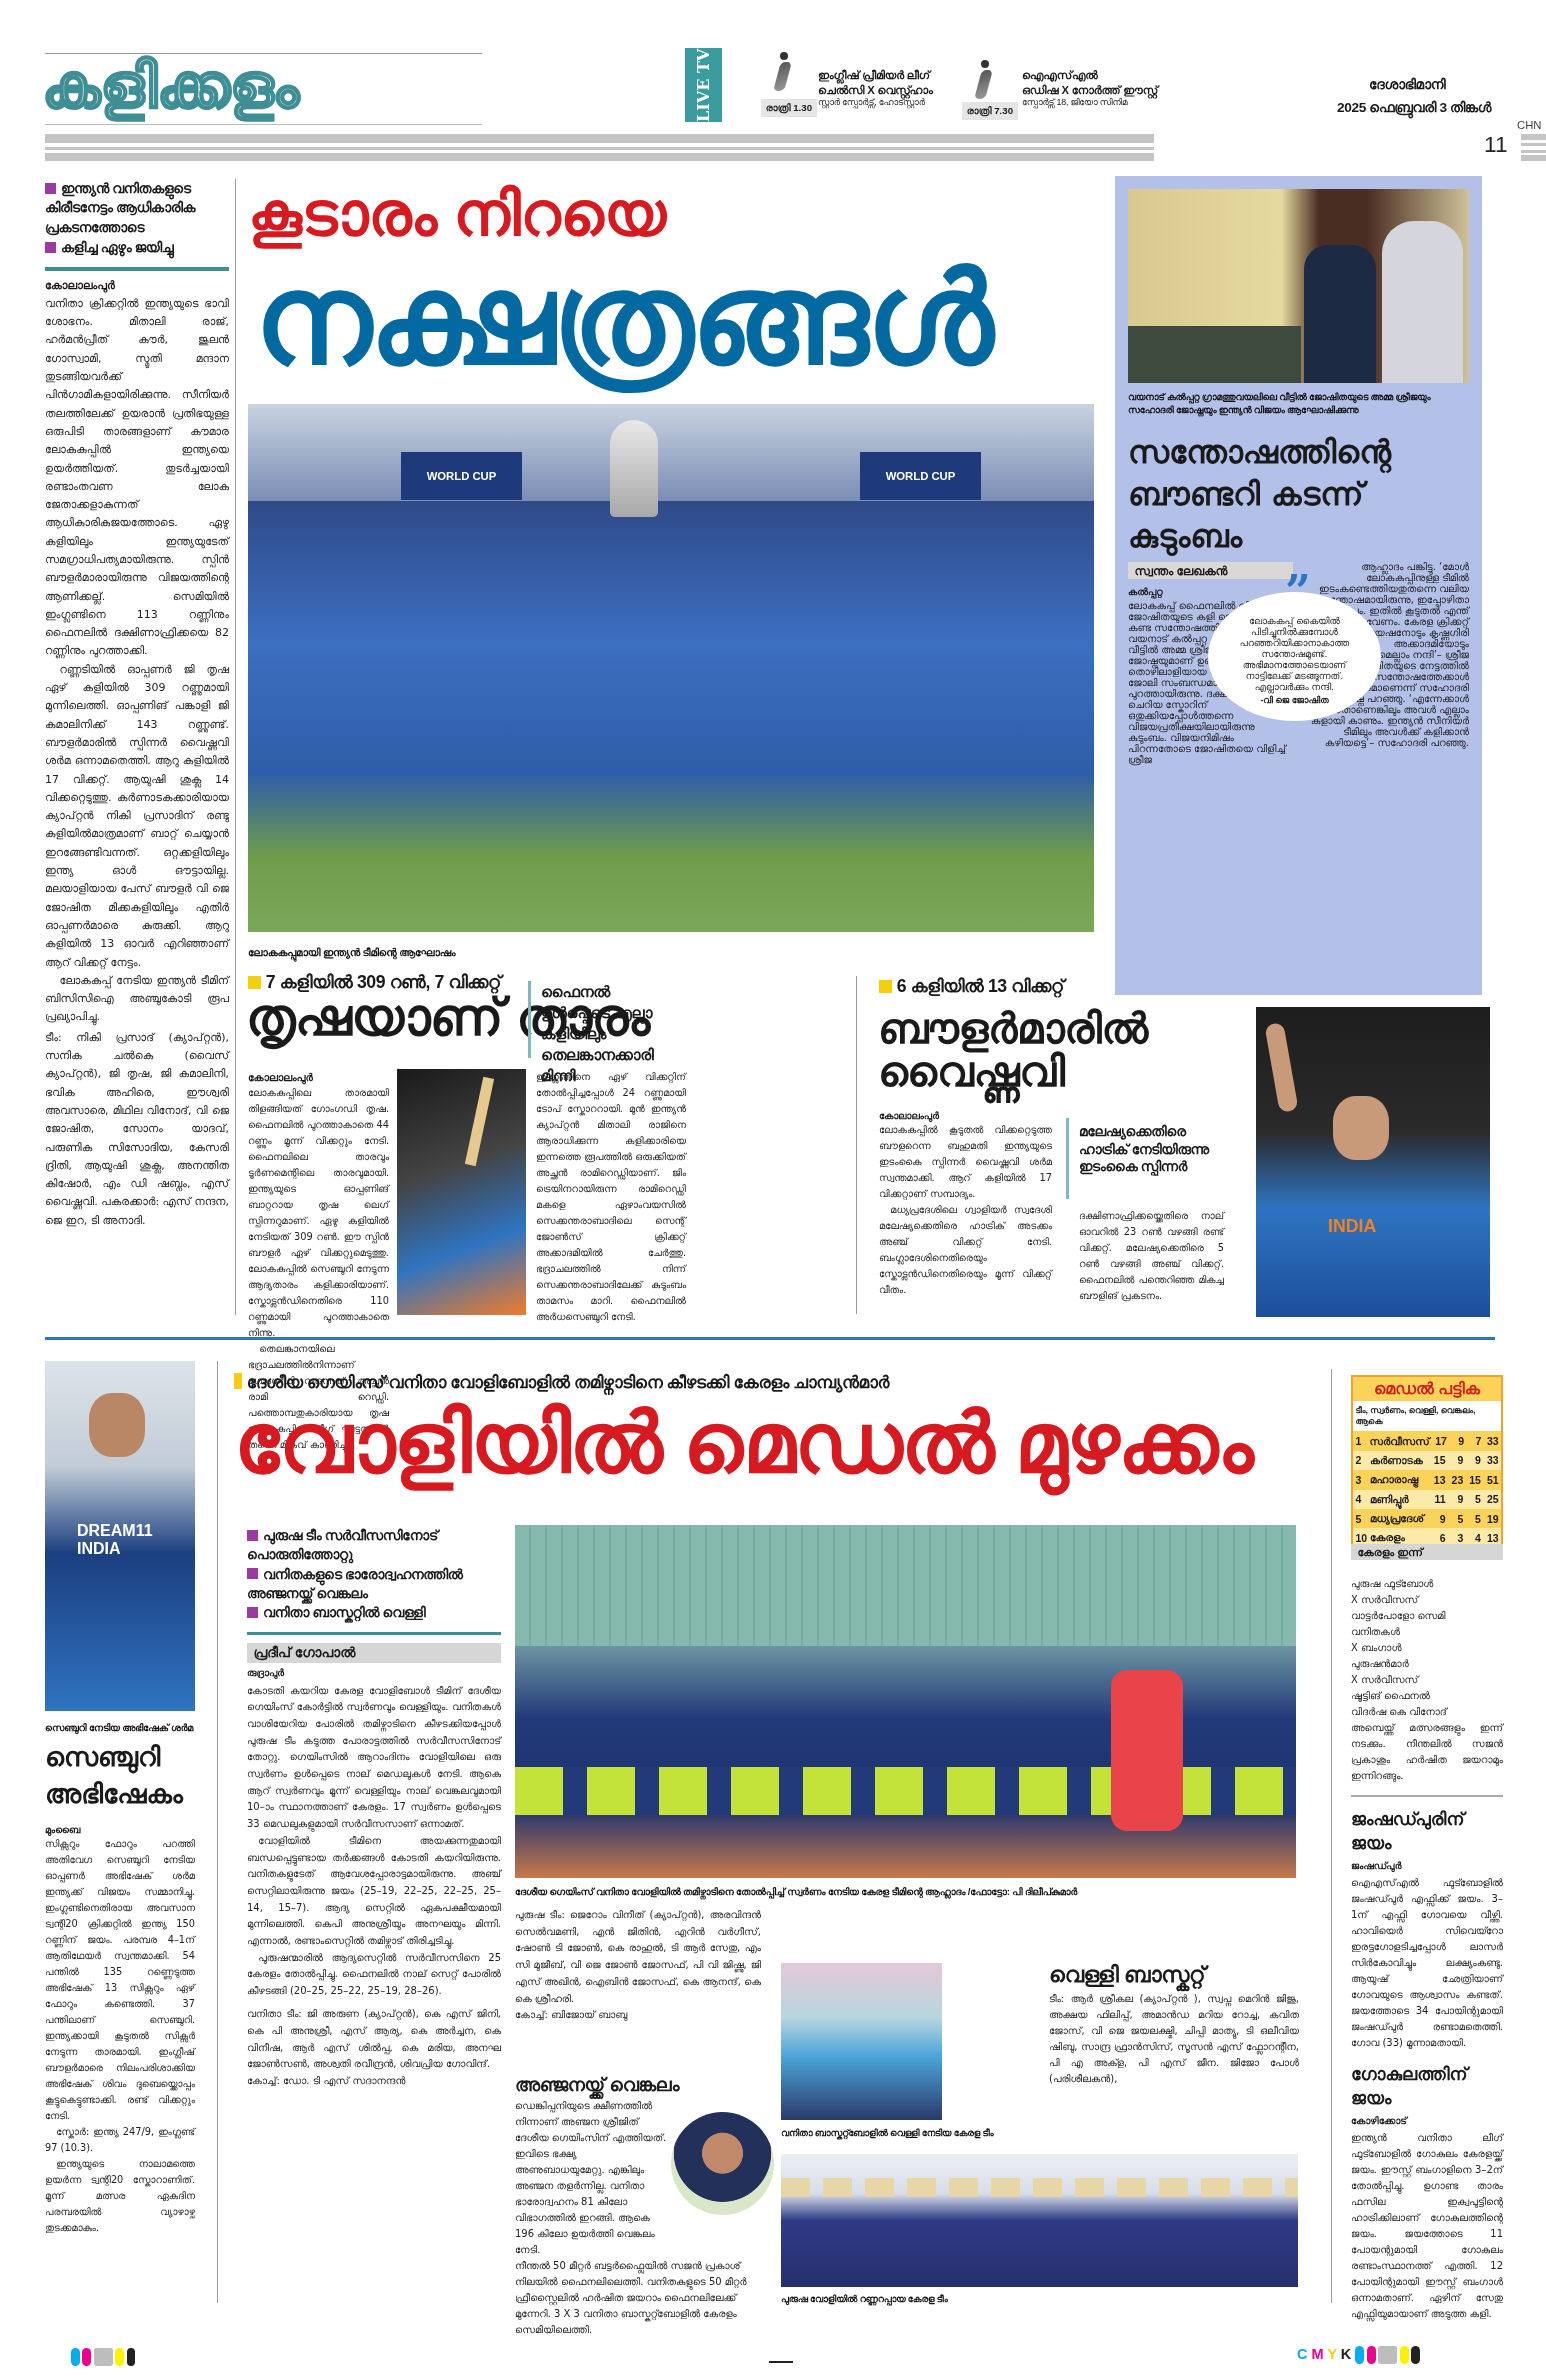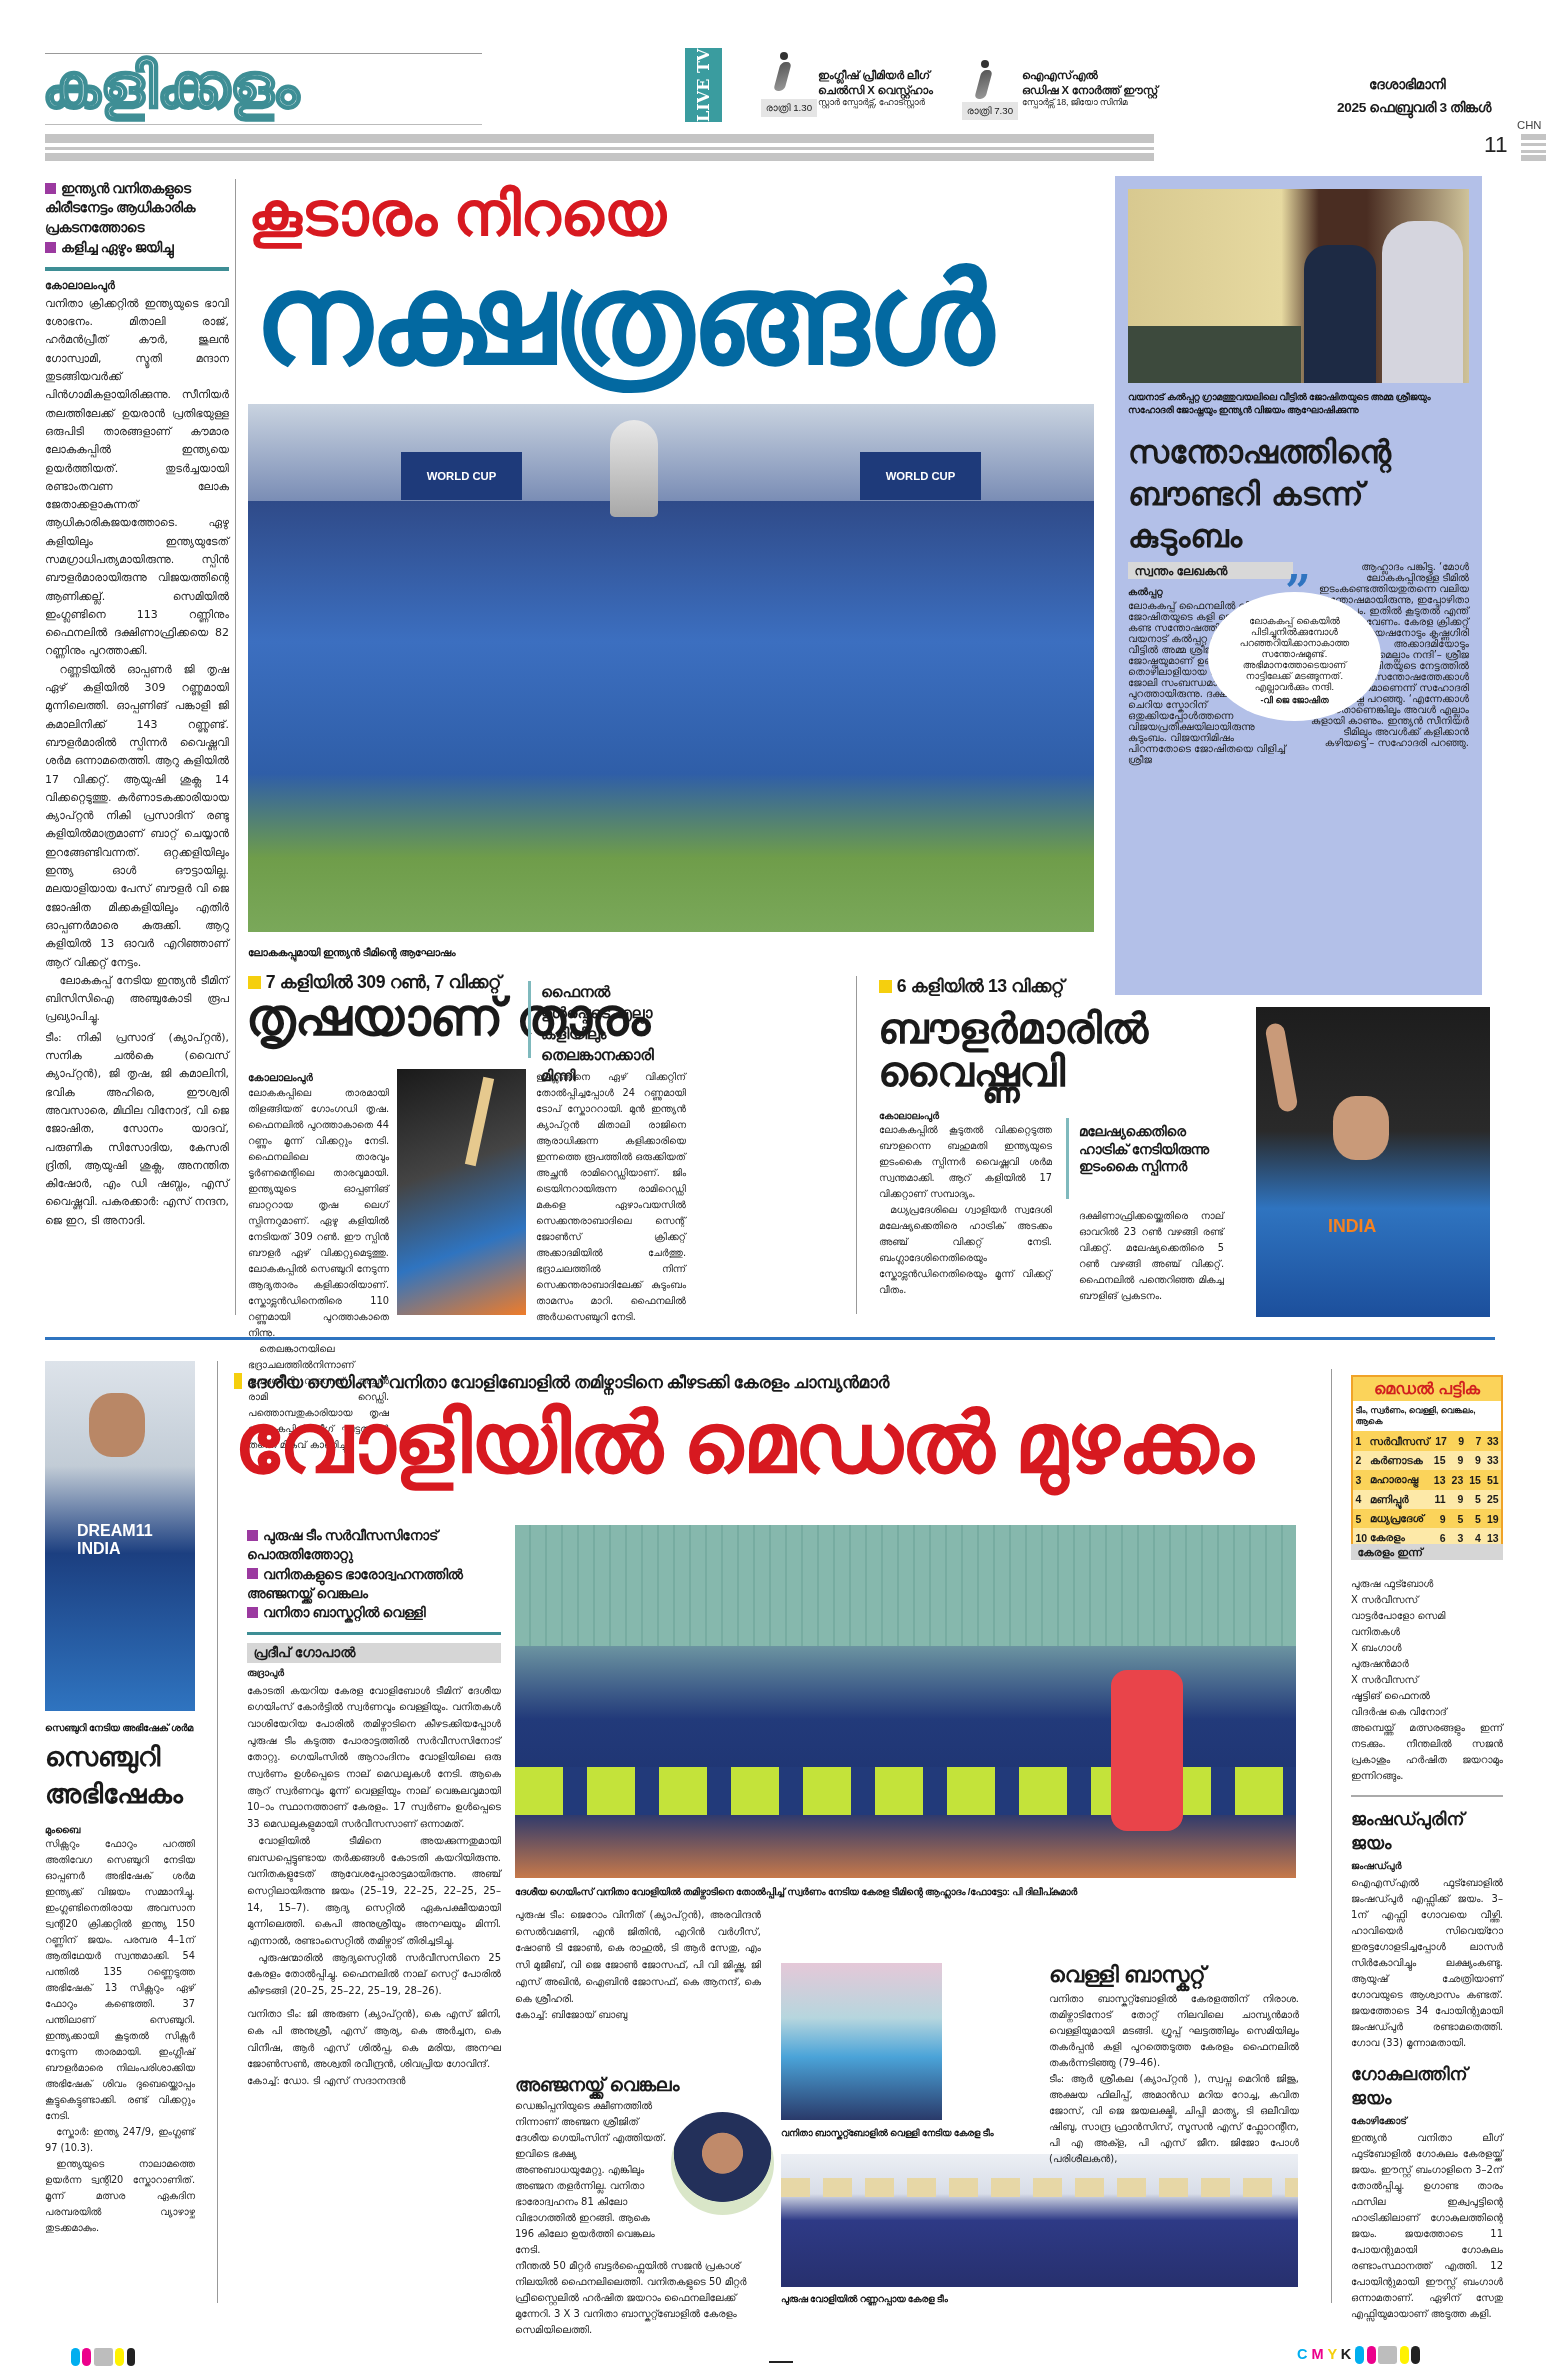--- a/index.html
+++ b/index.html
@@ -10,21 +10,21 @@
   .cond{font-family:"Liberation Sans",sans-serif;font-weight:bold;letter-spacing:-0.4px}
   .caption{font-family:"Liberation Sans",sans-serif;font-weight:bold;font-size:10.5px;color:#111;letter-spacing:-0.2px}
   .photo{background:#3d4f6e;position:absolute;overflow:hidden}
   .sq{display:inline-block;width:11.3px;height:11.3px;margin-right:4.8px;vertical-align:-0.8px}
   .rule{position:absolute;background:#999}
   
   .logo{color:#3e8e95;font-family:"DejaVu Sans",sans-serif;font-weight:bold;font-size:71px;letter-spacing:1.6px;line-height:1;
         -webkit-text-stroke:2.4px #3e8e95;color:#fff;text-shadow:0 0 0 #3e8e95}
   .stripe{position:absolute;left:45px;height:6.4px;background:#c4c4c4}
   .live{background:#3a9c9f;color:#fff;font-family:"DejaVu Serif",serif;font-weight:bold;font-size:16px;writing-mode:vertical-rl;transform:rotate(180deg);text-align:center;display:flex;align-items:center;justify-content:center}
-  .time-chip{background:#e5e5e5;font-family:"Liberation Sans",sans-serif;font-weight:normal;font-size:9.7px;padding:3.2px 4.8px}
+  .time-chip{background:#e5e5e5;font-family:"Liberation Sans",sans-serif;font-weight:bold;font-size:9.7px;padding:3.2px 4.8px}
   .fixt-title{font-family:"Liberation Sans",sans-serif;font-weight:bold;font-size:11.3px;line-height:14.5px;letter-spacing:-0.2px}
   .fixt-sub{font-family:"Liberation Sans",sans-serif;font-size:8.9px;letter-spacing:-0.2px}
   .player-glyph{width:32px;height:42px;position:relative}
   .player-glyph:before{content:"";position:absolute;left:11.3px;top:0;width:8px;height:8px;border-radius:50%;background:#333}
   .player-glyph:after{content:"";position:absolute;left:8px;top:9.7px;width:11.3px;height:29px;background:linear-gradient(160deg,#555,#999);border-radius:4.8px;transform:skew(-15deg)}
   .medal-tbl{border:2.4px solid #f0a328;background:#fde9a8;width:152px}
   .medal-tbl .head{background:#fbd35a;color:#d11f1f;font-family:"Liberation Sans",sans-serif;font-weight:bold;font-size:16px;text-align:center;padding:3.2px 0}
   .medal-tbl .sub{background:#fff;font-size:8.5px;font-family:"Liberation Sans",sans-serif;font-weight:bold;padding:4px 2.4px}
   .medal-tbl .row{display:flex;font-family:"Liberation Sans",sans-serif;font-weight:bold;font-size:10.5px;padding:3.2px 2.4px;align-items:center}
   .medal-tbl .row:nth-child(odd){background:#fbd35a}
@@ -212,21 +212,20 @@
 
 <div class="photo" style="left:781px;top:1963px;width:161px;height:157px;background:linear-gradient(180deg,#e5c8d8 0%,#b6d6de 35%,#4aa3d8 60%,#2a3a6a 100%)"></div>
 <div class="abs caption" style="left:781px;top:2128px;font-size:9.3px">വനിതാ ബാസ്കറ്റ്ബോളിൽ വെള്ളി നേടിയ കേരള ടീം</div>
 <div class="photo" style="left:781px;top:2154px;width:517px;height:133px;background:linear-gradient(180deg,#eceff4 0%,#d8dde8 30%,#2e3a86 50%,#27306e 100%)">
   <div class="abs" style="left:0;top:24px;width:100%;height:19.3px;background:repeating-linear-gradient(90deg,#e7d7a6 0 29px,transparent 29px 42px)"></div>
 </div>
 <div class="abs caption" style="left:781px;top:2294px;font-size:9.3px">പുരുഷ വോളിയിൽ റണ്ണറപ്പായ കേരള ടീം</div>
 
 <div class="abs cond" style="left:1049px;top:1962px;font-size:22px">വെള്ളി ബാസ്കറ്റ്</div>
 <div class="abs body-txt" style="left:1049px;top:1991px;width:250px;font-size:10px;line-height:16px">
-  <p>വനിതാ ബാസ്കറ്റ്ബോളിൽ കേരളത്തിന് നിരാശ. തമിഴ്നാടിനോട് തോറ്റ് നിലവിലെ ചാമ്പ്യൻമാർ വെള്ളിയുമായി മടങ്ങി. ഗ്രൂപ്പ് ഘട്ടത്തിലും സെമിയിലും തകർപ്പൻ കളി പുറത്തെടുത്ത കേരളം ഫൈനലിൽ തകർന്നടിഞ്ഞു (79–46).</p>
   <p>ടീം: ആർ ശ്രീകല (ക്യാപ്റ്റൻ ), സ്വപ്ന മെറിൻ ജിജു, അക്ഷയ ഫിലിപ്പ്, അമാൻഡ മറിയ റോച്ച, കവിത ജോസ്, വി ജെ ജയലക്ഷ്മി, ചിപ്പി മാത്യു, ടി ഒലീവിയ ഷിബു, സാന്ദ്ര ഫ്രാൻസിസ്, സൂസൻ എസ് ഫ്ലോറന്റീന, പി എ അക്ള, പി എസ് ജീന. ജിജോ പോൾ (പരിശീലകൻ),</p>
 </div>
 
 <div class="rule" style="left:1331px;top:1369px;width:0.8px;height:934px"></div>
 
 <div class="abs medal-tbl" style="left:1351px;top:1375px">
   <div class="head">മെഡൽ പട്ടിക</div>
   <div class="sub">ടീം, സ്വർണം, വെള്ളി, വെങ്കലം, ആകെ</div>
   <div>
     <div class="row">

